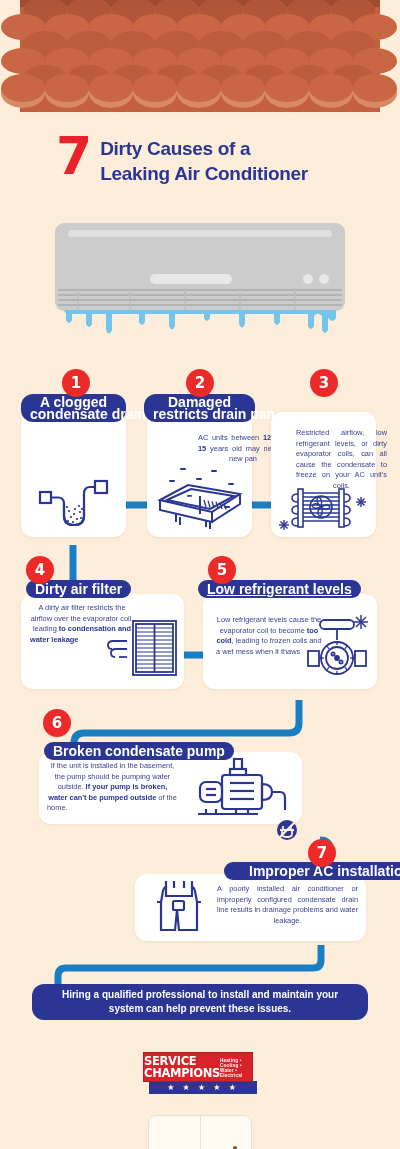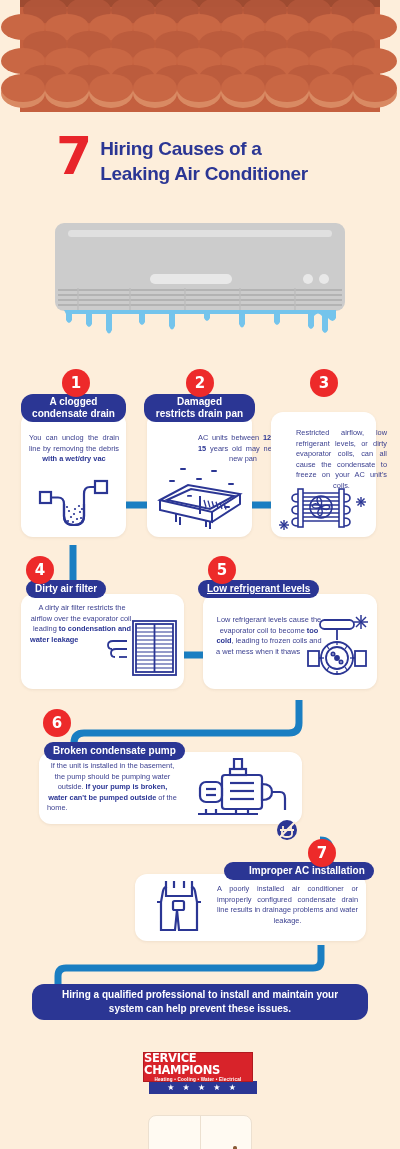--- a/index.html
+++ b/index.html
@@ -38,21 +38,21 @@
     box-shadow: 0 1px 3px rgba(120,90,60,0.10);
   }
   .badge {
     position: absolute; width: 28px; height: 28px; border-radius: 50%;
     background: #ed2a2a; color: #fff; font-size: 15px; font-weight: 700;
     display: flex; align-items: center; justify-content: center;
     font-family: "DejaVu Sans", sans-serif; z-index: 6;
   }
   .pill {
     position: absolute; background: #2b3694; color: #fff;
-    border-radius: 11px; font-size: 10px; font-weight: 700;
+    border-radius: 11px; font-size: 14px; font-weight: 700;
     padding: 3px 9px; line-height: 12px; text-align: center; z-index: 5;
     white-space: nowrap;
   }
   .pill.two-line { border-radius: 12px; padding: 2px 9px; }
   .pill-line { display: block; }
   .body-txt {
     position: absolute; color: #3a3f8f; font-size: 7.4px; line-height: 10.6px;
     text-align: justify; text-align-last: center;
   }
   .body-txt.left { text-align: center; text-align-last: left; }
@@ -67,21 +67,21 @@
     display: flex; align-items: center; justify-content: center;
     font-size: 10px; line-height: 14px; font-weight: 600; text-align: center;
     padding: 0 18px;
   }
 
   
   .logo { position: absolute; left: 143px; top: 1052px; width: 114px; height: 44px; }
   .logo-top {
     position: absolute; left: 0; top: 0; width: 110px; height: 30px;
     background: #d8232a; border: 1px solid #b01a20;
-    display: flex; flex-direction: column; align-items: center; justify-content: center;
+    display: flex; flex-direction: row; align-items: center; justify-content: center;
   }
   .logo-name { color: #fff; font-size: 11.5px; font-weight: 700; letter-spacing: -0.3px;
                font-family: "DejaVu Sans", sans-serif; line-height: 12px; }
   .logo-tag { color: #ffffff; font-size: 4.6px; font-weight: 700; letter-spacing: 0.2px;
               margin-top: 1px; }
   .logo-bottom {
     position: absolute; left: 6px; top: 29px; width: 108px; height: 13px;
     background: #2b3694; display: flex; align-items: center; justify-content: center;
     color: #fff; font-size: 8px; letter-spacing: 3px;
   }
@@ -177,21 +177,21 @@
         <ellipse cx="243" cy="88" rx="22" ry="14"></ellipse>
       <ellipse cx="287" cy="88" rx="22" ry="14"></ellipse>
         <ellipse cx="331" cy="88" rx="22" ry="14"></ellipse>
       <ellipse cx="375" cy="88" rx="22" ry="14"></ellipse>
     </g>
   </svg>
 
   <div class="title-wrap">
     <div class="title-num">7</div>
     <div class="title-txt">
-      <div>Hiring Causes of a</div>
+      <div>Dirty Causes of a</div>
       <div>Leaking Air Conditioner</div>
     </div>
   </div>
 
   <svg class="ac-unit" viewBox="0 0 300 128">
     <rect x="5" y="5" width="290" height="88" rx="9" fill="#cccccc"></rect>
     <rect x="18" y="12" width="264" height="7" rx="3.5" fill="#e0e0e0"></rect>
     <rect x="100" y="56" width="82" height="10" rx="5" fill="#e8e8e8"></rect>
     <circle cx="258" cy="61" r="5" fill="#e8e8e8"></circle>
     <circle cx="274" cy="61" r="5" fill="#e8e8e8"></circle>
@@ -238,21 +238,20 @@
       <path d="M321 590 L321 605 Q321 613 313 613 L66 613 Q58 613 58 621 L58 636" stroke-width="7"></path>
     </g>
   </svg>
 
   <div class="badge" style="left:62px; top:369px;">1</div>
   <div class="card" style="left:21px; top:412px; width:105px; height:125px;"></div>
   <div class="pill two-line" style="left:21px; top:394px; width:105px;">
     <span class="pill-line">A clogged</span>
     <span class="pill-line">condensate drain</span>
   </div>
-  <div class="body-txt" style="left:29px; top:433px; width:90px;">You can unclog the drain line by removing the debris <b>with a wet/dry vac</b></div>
   <svg class="icon-box" style="left:38px; top:478px; width:72px; height:52px;" viewBox="0 0 72 52">
     <g fill="none" stroke="#2b3694" stroke-width="2.2">
       <rect x="2" y="14" width="11" height="11"></rect>
       <path d="M13 19.5 L20 19.5 Q26 19.5 26 26 L26 38 Q26 47 36 47 Q46 47 46 38 L46 16 Q46 9 52 9 L58 9"></path>
       <rect x="57" y="3" width="12" height="12"></rect>
       <path d="M26 26 L26 38 Q26 47 36 47 Q46 47 46 38 L46 26" fill="none"></path>
     </g>
     <g fill="#2b3694">
       <circle cx="31" cy="33" r="1.1"></circle>
         <circle cx="37" cy="31" r="1.1"></circle>

